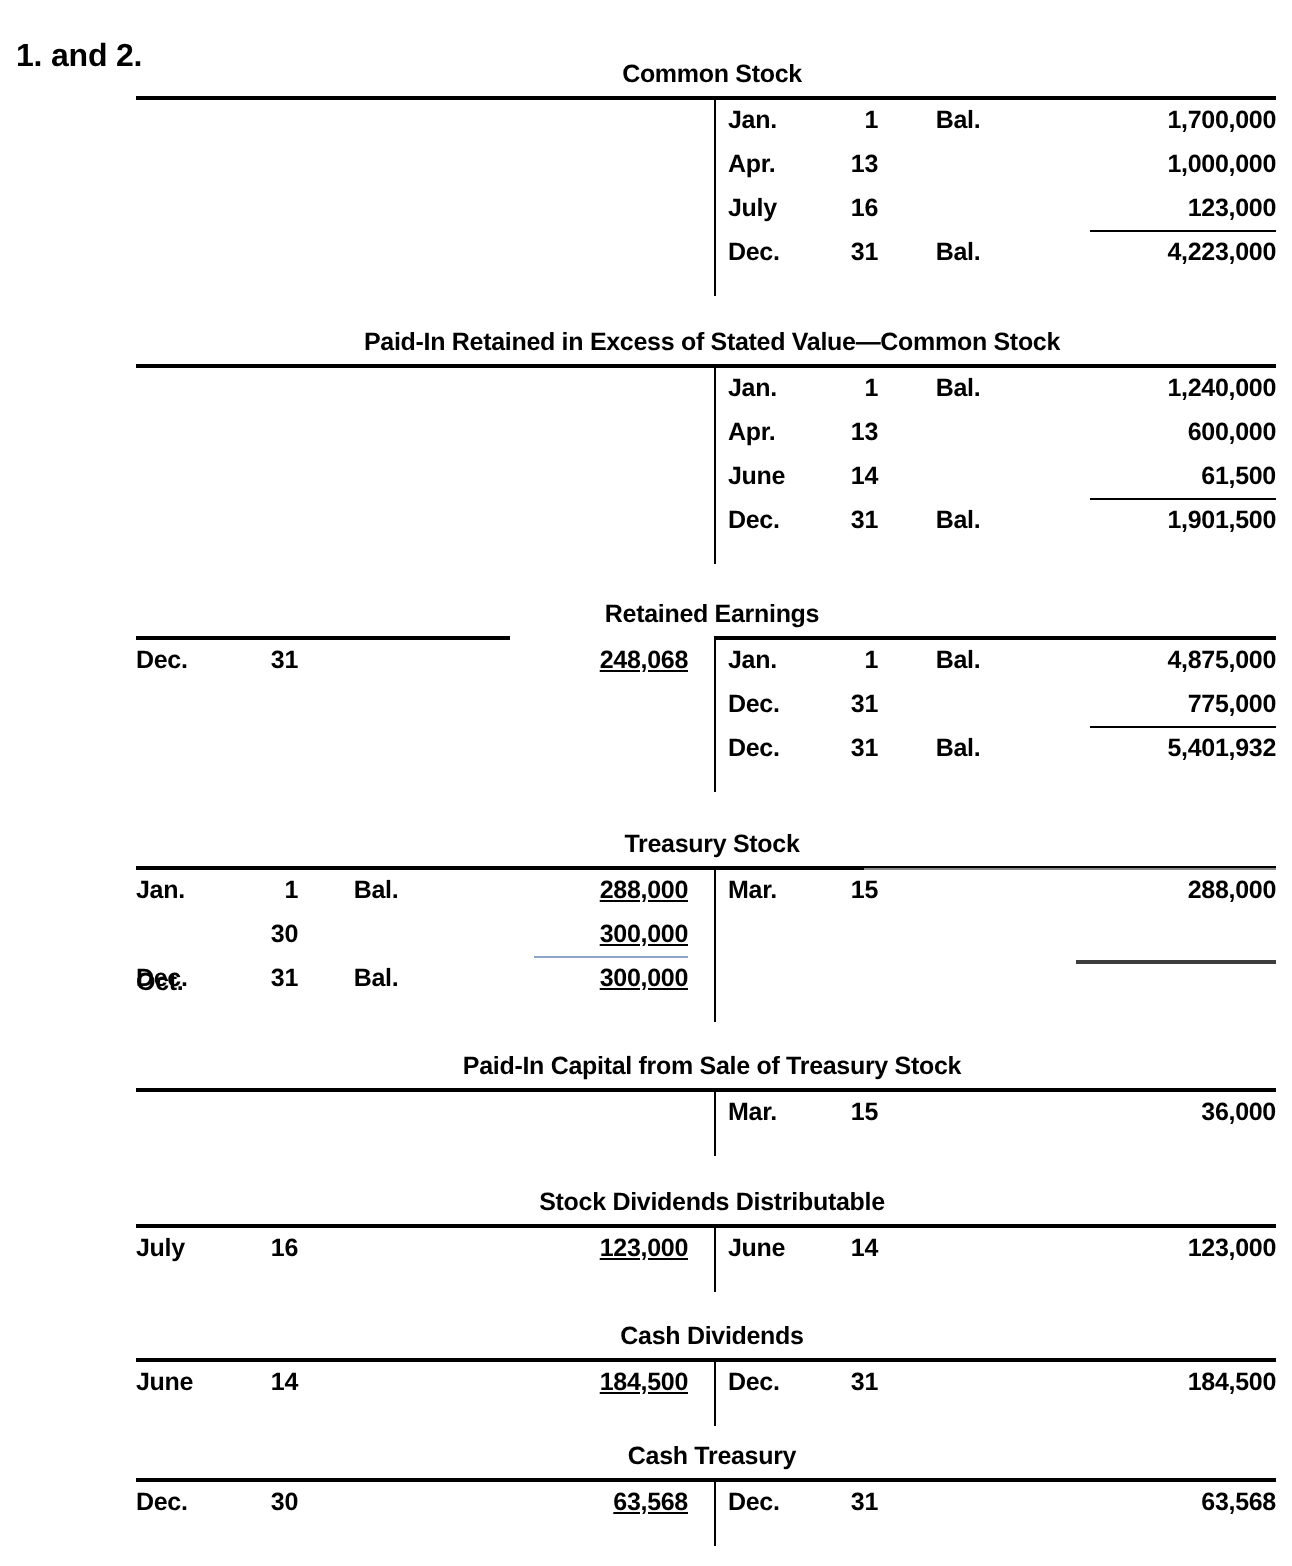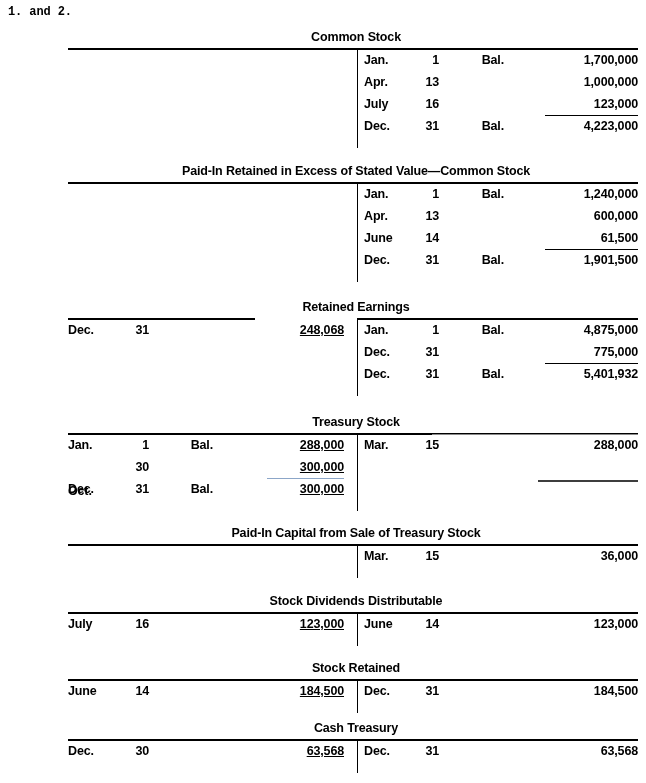--- a/index.html
+++ b/index.html
@@ -16,25 +16,24 @@
   }
   .page {
     position: relative;
     width: 646px;
     height: 783px;
     overflow: hidden;
   }
   .intro {
     position: absolute;
     left: 8px;
-    top: 5px;
-    font-size: 12px;
+    top: 20px;
+    font-size: 16px;
     font-weight: bold;
     letter-spacing: -0.1px;
-    font-family: Liberation Mono, monospace;
   }
   
   .account {
     position: absolute;
     left: 0;
     width: 646px;
   }
   .acct-title {
     position: absolute;
     left: 0;
@@ -85,21 +84,21 @@
   .cell {
     position: absolute;
     font-size: 12.5px;
     font-weight: bold;
     letter-spacing: -0.15px;
     white-space: nowrap;
     line-height: 13px;
   }
   .c-month   { text-align: left; }
   .c-day     { text-align: right; }
-  .c-bal     { text-align: right; }
+  .c-bal     { text-align: center; }
   .c-amt     { text-align: right; }
 
   
   .L-month { left: 68px;  width: 48px; }
   .L-day   { left: 116px; width: 33px; }
   .L-bal   { left: 163px; width: 50px; }
   .L-amt   { left: 243px; width: 101px; text-decoration: underline; }
   
   .R-month { left: 364px; width: 48px; }
   .R-day   { left: 412px; width: 27px; }
@@ -208,21 +207,21 @@
         <div class="rule" style="left: 68px; top: 18px; width: 570px;"></div>
         <div class="divider" style="left: 357px; top: 18px; height: 34px;"></div>
         <div class="cell c-month L-month" style="top: 24px;">July</div>
         <div class="cell c-day L-day" style="top: 24px;">16</div>
         <div class="cell c-amt L-amt" style="top: 24px;">123,000</div>
         <div class="cell c-month R-month" style="top: 24px;">June</div>
         <div class="cell c-day R-day" style="top: 24px;">14</div>
         <div class="cell c-amt R-amt" style="top: 24px;">123,000</div>
       </div>
       <div class="account" style="top: 661px;">
-        <div class="acct-title title-shift">Stock Retained</div>
+        <div class="acct-title title-shift">Cash Dividends</div>
         <div class="rule" style="left: 68px; top: 18px; width: 570px;"></div>
         <div class="divider" style="left: 357px; top: 18px; height: 34px;"></div>
         <div class="cell c-month L-month" style="top: 24px;">June</div>
         <div class="cell c-day L-day" style="top: 24px;">14</div>
         <div class="cell c-amt L-amt" style="top: 24px;">184,500</div>
         <div class="cell c-month R-month" style="top: 24px;">Dec.</div>
         <div class="cell c-day R-day" style="top: 24px;">31</div>
         <div class="cell c-amt R-amt" style="top: 24px;">184,500</div>
       </div>
       <div class="account" style="top: 721px;">

